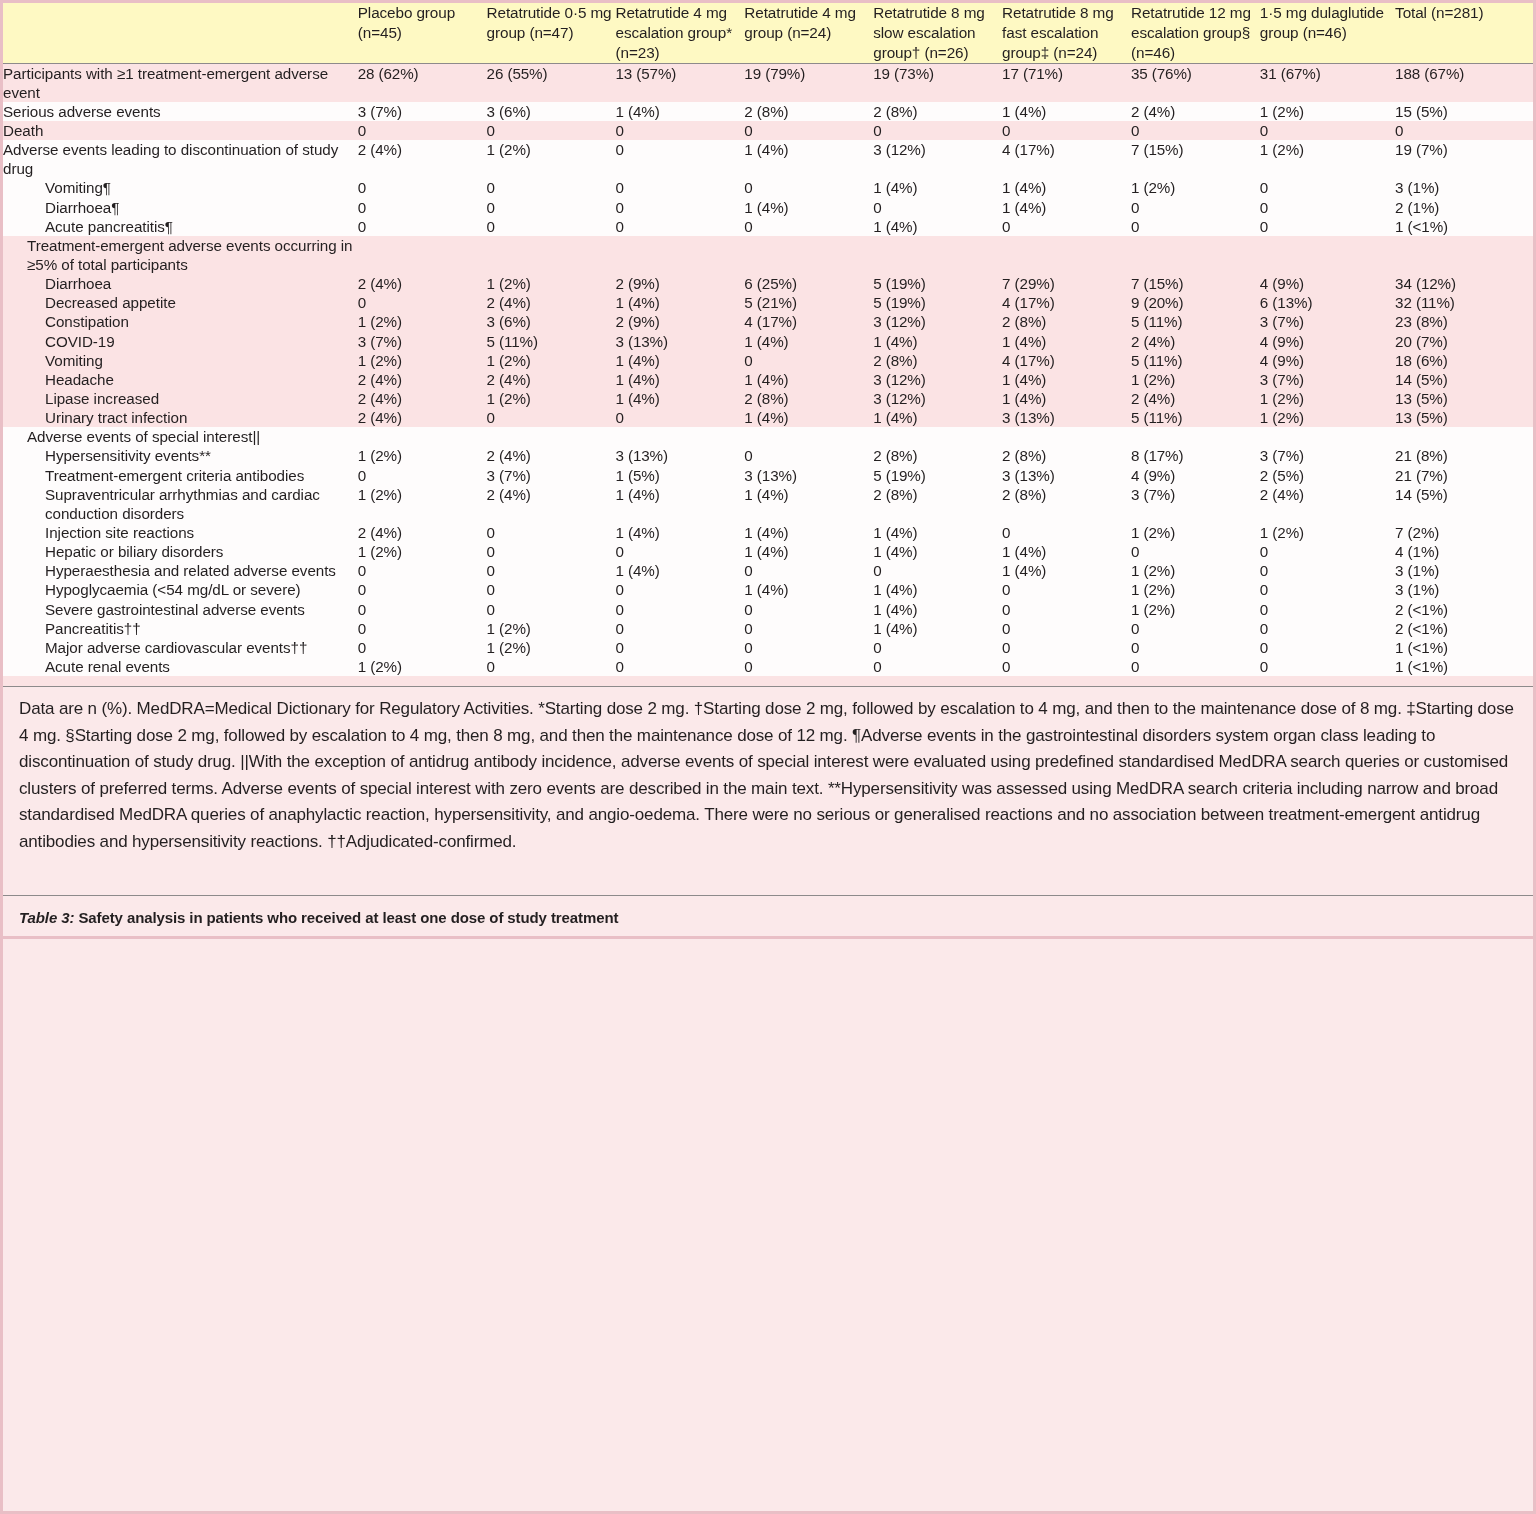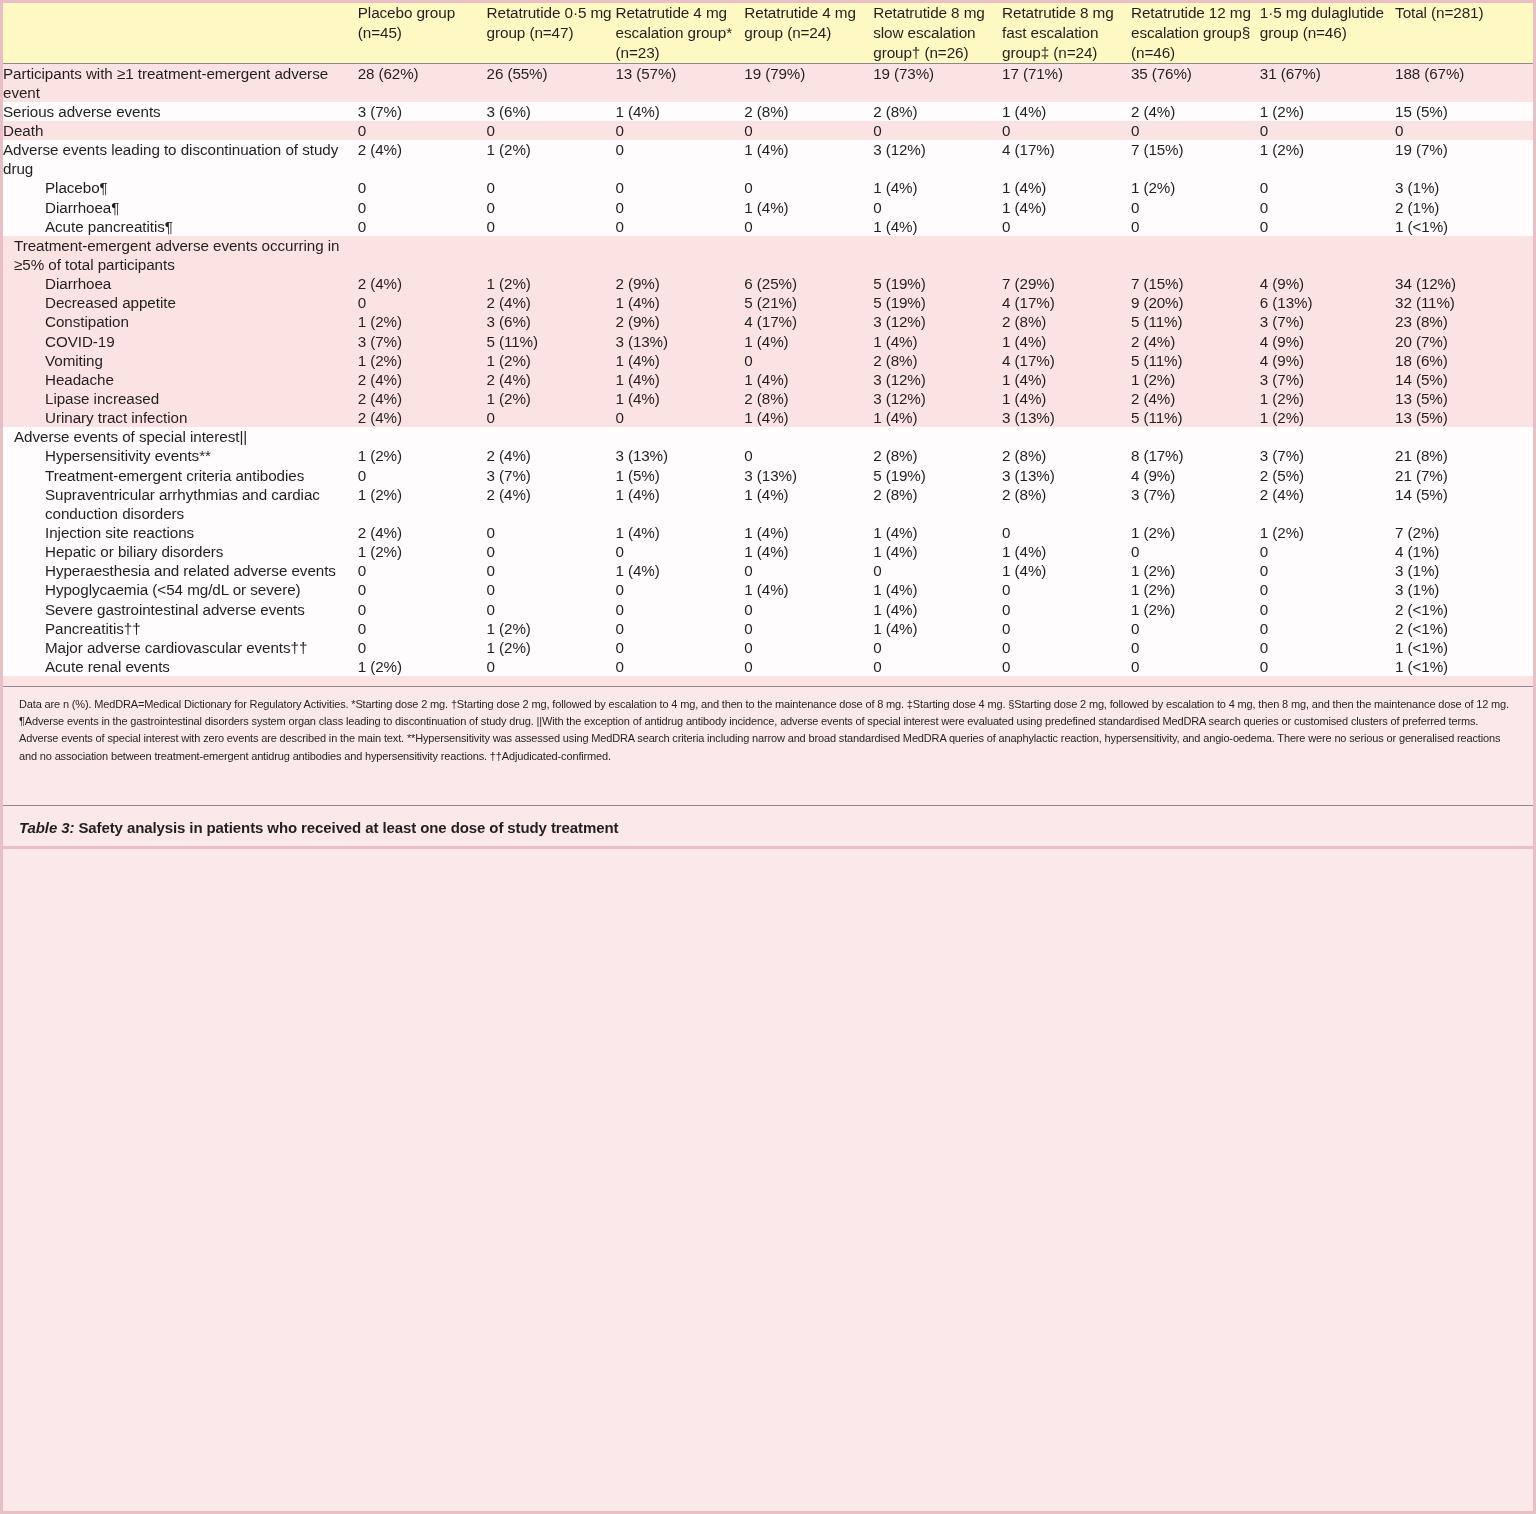--- a/index.html
+++ b/index.html
@@ -67,33 +67,33 @@
   .lbl.ind  { padding-left: 42px; }
   .val {
     padding: 9px 8px 9px 0;
     line-height: 1.26;
     white-space: nowrap;
     letter-spacing: -0.1px;
   }
   .band-pink td { background: #fbe3e4; }
   .band-white td { background: #fefcfc; }
 
-  .sect .lbl { padding-left: 11px; }
+  .sect .lbl { padding-left: 24px; }
 
   
   .tail-pink { background: #fbe3e4; height: 10px; }
 
   
   .foot-wrap {
     background: #fbe9ea;
     padding: 9px 16px 4px 16px;
     border-top: 1.6px solid #8d8a8b;
   }
   .foot {
-    font-size: 11px;
+    font-size: 17px;
     line-height: 1.56;
     text-align: left;
     letter-spacing: -0.15px;
     color: #231f20;
   }
   .cap-wrap {
     background: #fbe9ea;
     padding: 13px 16px 10px 16px;
     border-top: 1.6px solid #8d8a8b;
     margin-top: 36px;
@@ -187,21 +187,21 @@
           <td class="val">1 (2%)</td>
           <td class="val">0</td>
           <td class="val">1 (4%)</td>
           <td class="val">3 (12%)</td>
           <td class="val">4 (17%)</td>
           <td class="val">7 (15%)</td>
           <td class="val">1 (2%)</td>
           <td class="val">19 (7%)</td>
         </tr>
         <tr class="band-white">
-          <td class="lbl ind">Placebo¶</td>
+          <td class="lbl ind">Vomiting¶</td>
           <td class="val">0</td>
           <td class="val">0</td>
           <td class="val">0</td>
           <td class="val">0</td>
           <td class="val">1 (4%)</td>
           <td class="val">1 (4%)</td>
           <td class="val">1 (2%)</td>
           <td class="val">0</td>
           <td class="val">3 (1%)</td>
         </tr>

